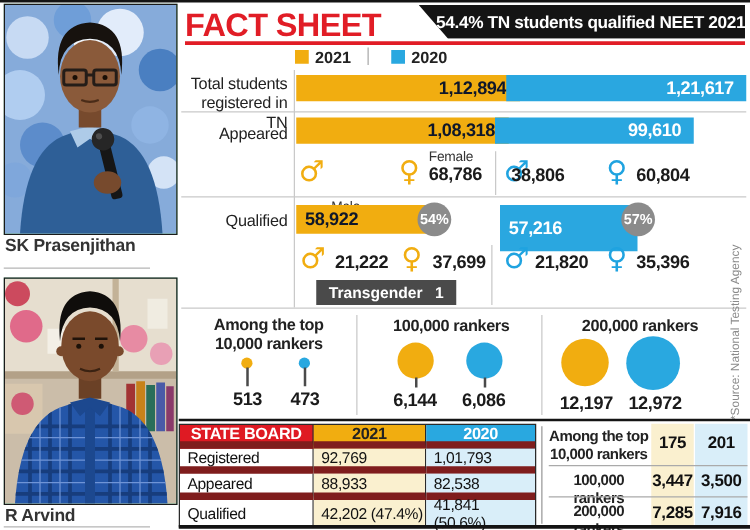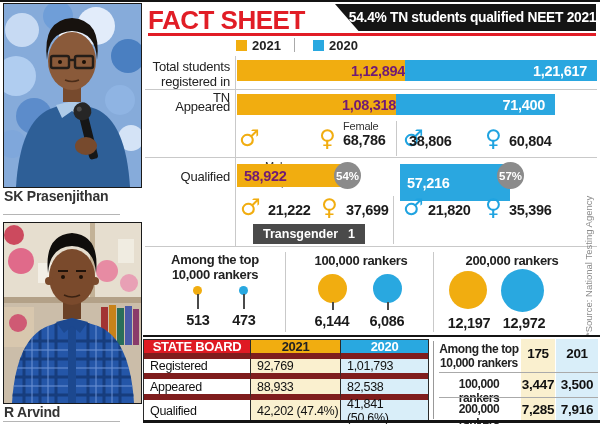--- a/index.html
+++ b/index.html
@@ -3,21 +3,21 @@
 <meta charset="utf-8">
 <style>
   html,body{margin:0;padding:0;background:#fff;}
   #stage{position:relative;width:600px;height:424px;background:#fff;overflow:hidden;
          font-family:"Liberation Sans","DejaVu Sans",sans-serif;color:#1b1b1b;}
   .abs{position:absolute;}
   .hline{position:absolute;background:#c9c9c9;height:1px;}
   .vline{position:absolute;background:#c9c9c9;width:1px;}
   .blackline{position:absolute;background:#141414;}
   .bar{position:absolute;height:21px;display:flex;align-items:center;font-weight:700;font-size:14.5px;letter-spacing:-0.3px;}
-  .bar.y{background:#F1AD10;color:#701a75;justify-content:flex-end;padding-right:11px;}
+  .bar.y{background:#F1AD10;color:#0f172a;justify-content:flex-end;padding-right:11px;}
   .bar.b{background:#2AA7E0;color:#fff;justify-content:flex-end;padding-right:10px;}
   .bar.left{justify-content:flex-start;padding-left:7px;}
   .rowlabel{position:absolute;text-align:right;font-size:13px;color:#222;letter-spacing:-0.2px;line-height:1.18;}
   .gicon{position:absolute;font-family:"DejaVu Sans",sans-serif;font-weight:700;font-size:23px;line-height:1;}
   .ic-y{color:#F1AD10;} .ic-b{color:#1FA3E0;}
   .glabel{font-size:11px;color:#333;letter-spacing:-0.2px;}
   .num{font-weight:700;font-size:14.5px;color:#1b1b1b;letter-spacing:-0.3px;}
   .pct{position:absolute;width:27px;height:27px;border-radius:50%;background:#8B8B8B;color:#fff;
        display:flex;align-items:center;justify-content:center;font-size:11.5px;font-weight:700;}
   .rhead{position:absolute;text-align:center;font-size:13px;font-weight:700;color:#222;letter-spacing:-0.3px;line-height:1.15;}
@@ -177,21 +177,21 @@
     </div>
   <div class="bar b" style="left:405px;top:60px;width:182px;">
     <span>1,21,617</span>
     </div>
 
   <div class="rowlabel" style="left:145px;top:99px;width:85px;">Appeared</div>
   <div class="bar y" style="left:237px;top:94px;width:159px;">
     <span>1,08,318</span>
     </div>
   <div class="bar b" style="left:396px;top:94px;width:149px;">
-    <span>71,400</span>
+    <span>99,610</span>
     </div>
 
   <span class="gicon ic-y" style="left:239px;top:127px;">♂</span>
   <div class="abs" style="left:265px;top:120px;margin-top:40px;">
     <div class="glabel">Male</div>
     <div class="num">39,531</div>
   </div>
   <span class="gicon ic-y" style="left:319px;top:127px;">♀</span>
   <div class="abs" style="left:343px;top:120px;">
     <div class="glabel">Female</div>

